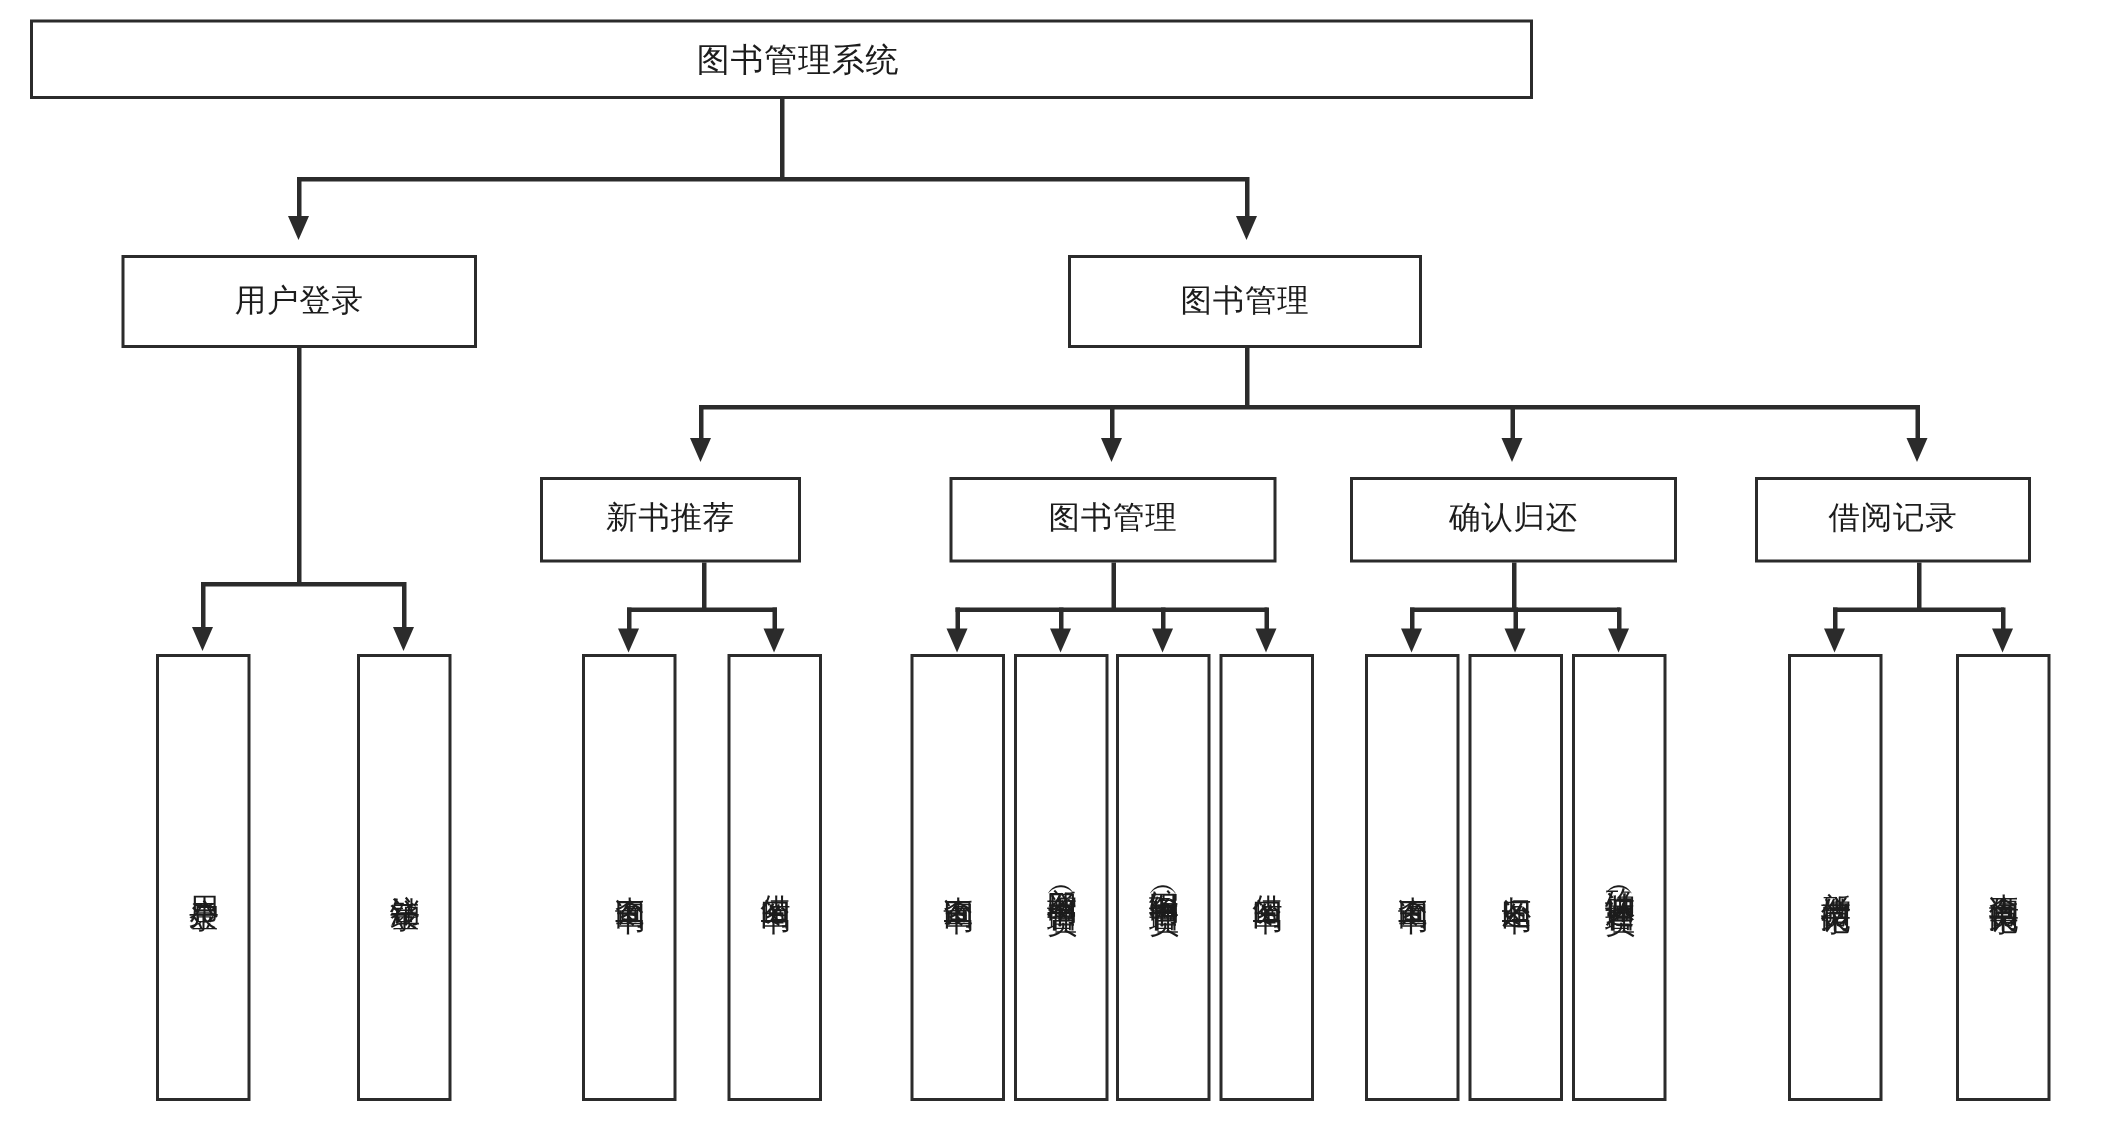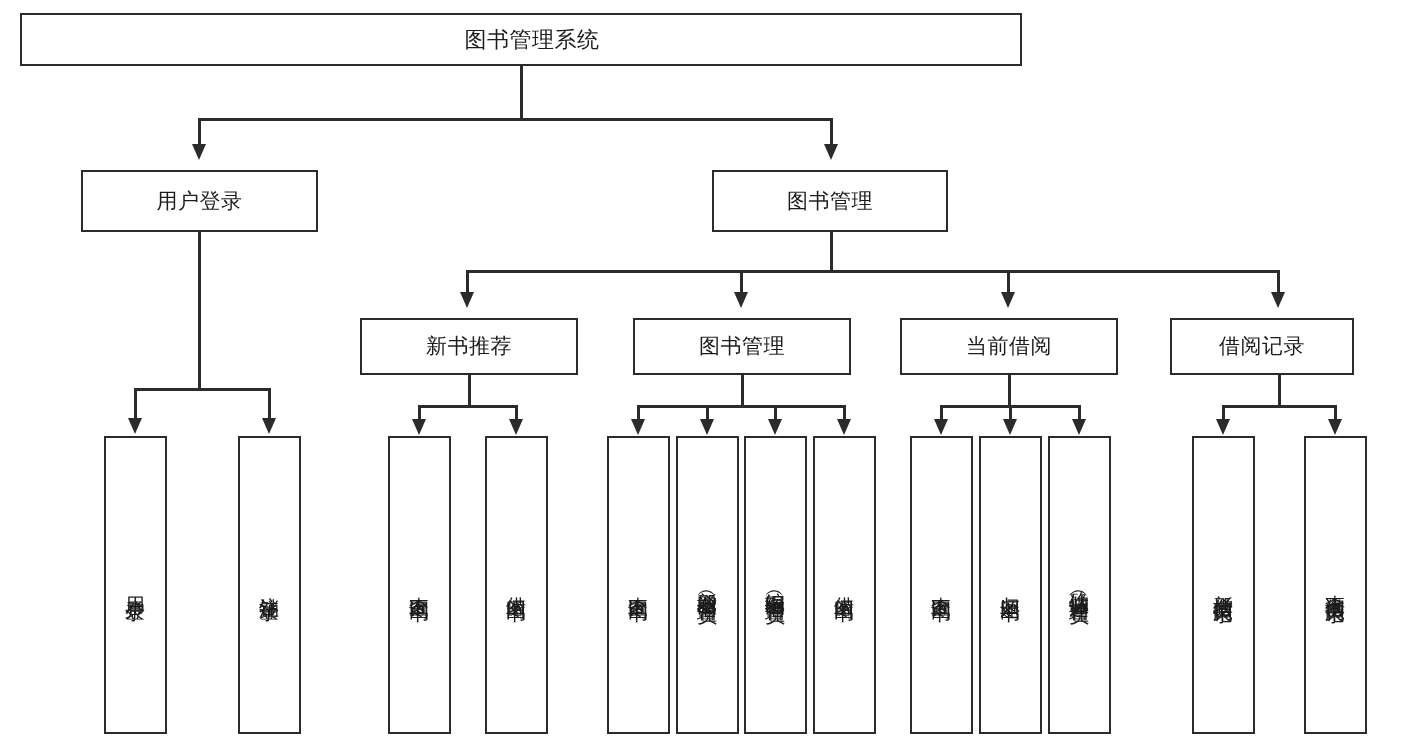--- a/index.html
+++ b/index.html
@@ -116,28 +116,28 @@
   <div class="edge h" style="left:466px; top:270px; width:813px; height:2.5px;"></div>
   <div class="edge v" style="left:466px; top:270px; width:2.5px; height:24px;"></div>
   <div class="arrow" style="left:460px; top:292px;"></div>
   <div class="edge v" style="left:740px; top:270px; width:2.5px; height:24px;"></div>
   <div class="arrow" style="left:734px; top:292px;"></div>
   <div class="edge v" style="left:1007px; top:270px; width:2.5px; height:24px;"></div>
   <div class="arrow" style="left:1001px; top:292px;"></div>
   <div class="edge v" style="left:1277px; top:270px; width:2.5px; height:24px;"></div>
   <div class="arrow" style="left:1271px; top:292px;"></div>
 
-  <div class="node horiz" style="left:360px; top:318px; width:218px; height:57px;">
+  <div class="node horiz" style="left:360px; top:318px; width:174px; height:57px;">
     <span class="label">新书推荐</span>
   </div>
   <div class="node horiz" style="left:633px; top:318px; width:218px; height:57px;">
     <span class="label">图书管理</span>
   </div>
   <div class="node horiz" style="left:900px; top:318px; width:218px; height:57px;">
-    <span class="label">当前借阅</span>
+    <span class="label">确认归还</span>
   </div>
   <div class="node horiz" style="left:1170px; top:318px; width:184px; height:57px;">
     <span class="label">借阅记录</span>
   </div>
 
   <div class="edge v" style="left:468px; top:375px; width:2.5px; height:32px;"></div>
   <div class="edge h" style="left:418px; top:405px; width:100px; height:2.5px;"></div>
   <div class="edge v" style="left:418px; top:405px; width:2.5px; height:16px;"></div>
   <div class="arrow" style="left:412px; top:419px;"></div>
   <div class="edge v" style="left:515px; top:405px; width:2.5px; height:16px;"></div>

